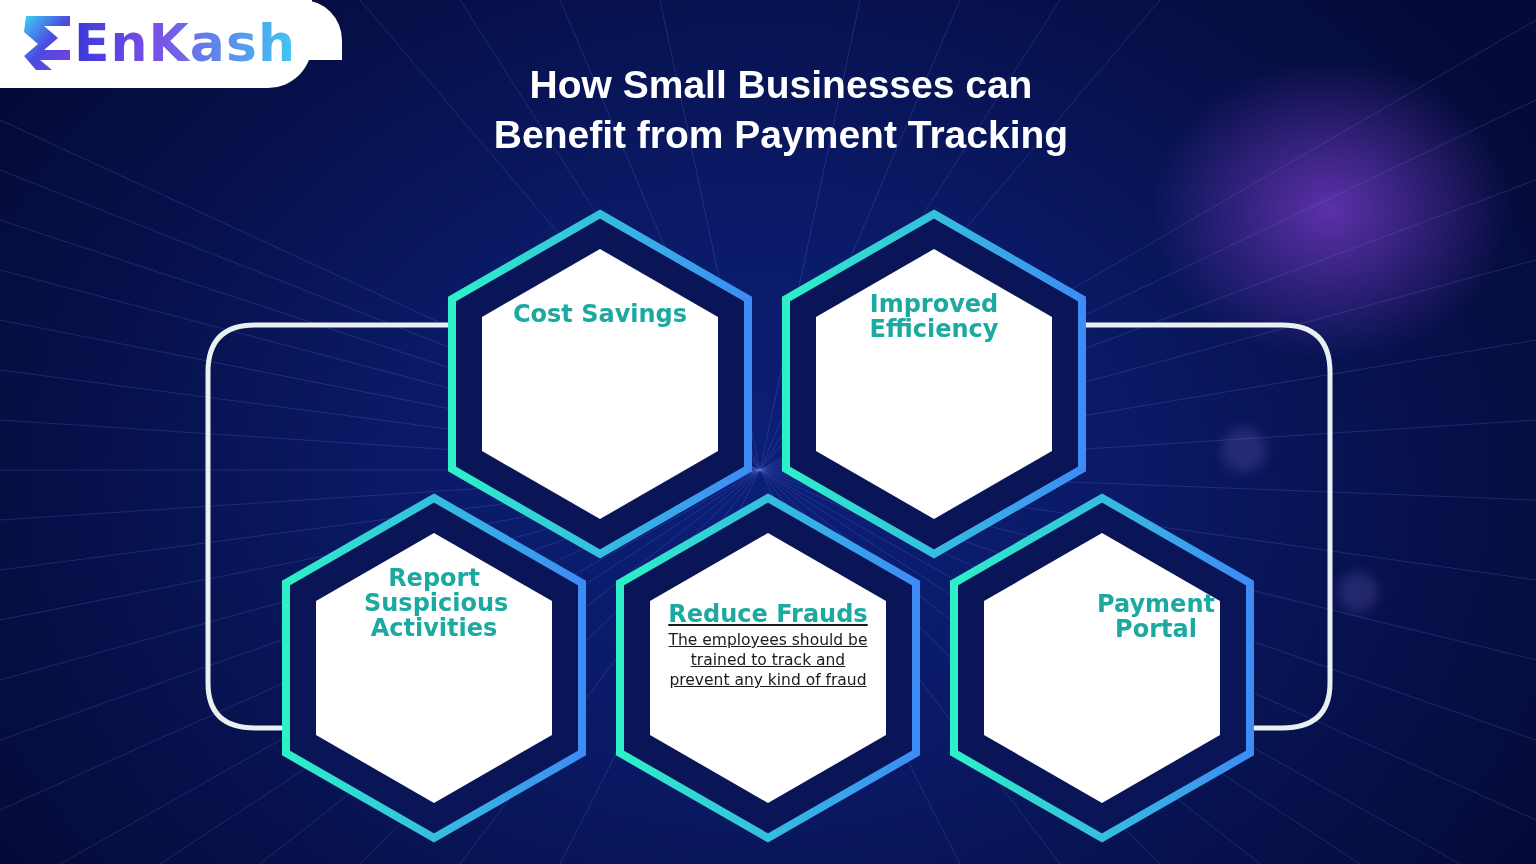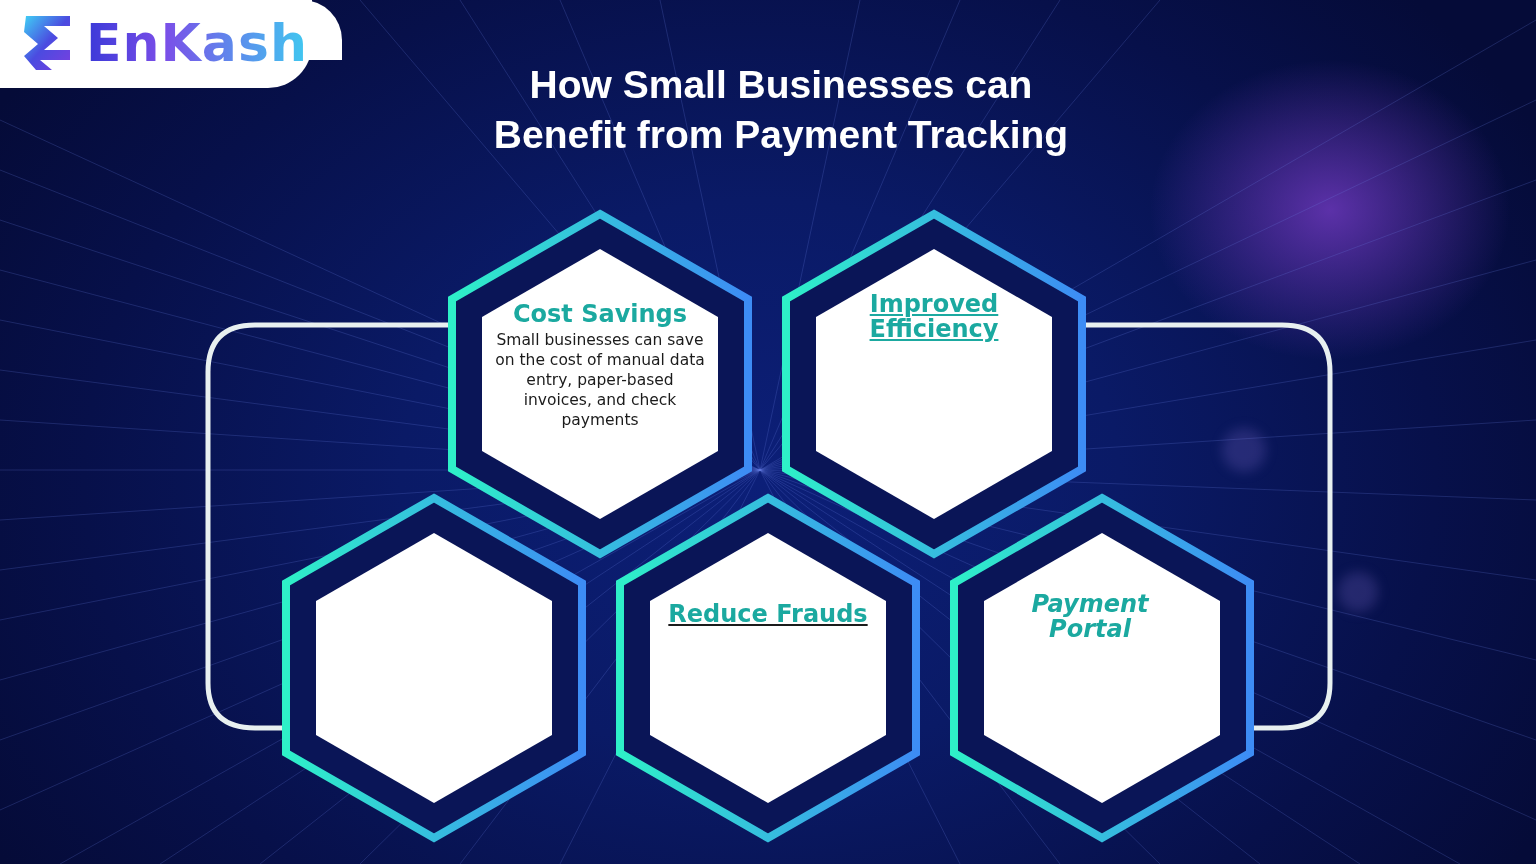--- a/index.html
+++ b/index.html
@@ -24,21 +24,21 @@
     content: ""; position: absolute; right: -30px; top: 0; width: 60px; height: 60px;
     background: #fff; border-top-right-radius: 40px;
   }
   .logo {
     position: absolute; left: 22px; top: 6px; height: 74px; display: flex; align-items: center;
     z-index: 2;
   }
   .logo-mark { width: 52px; height: 62px; }
   .logo-text {
     font-family: "DejaVu Sans", sans-serif; font-weight: bold; font-size: 52px;
-    letter-spacing: 1px; margin-left: 12px;
+    letter-spacing: 1px; margin-left: 0;
     background: linear-gradient(90deg, #3a3ad8 0%, #7b4ee8 35%, #3fc9f0 100%);
     -webkit-background-clip: text; background-clip: text; color: transparent;
   }
   .title {
     position: absolute; left: 0; width: 1562px; top: 60px; text-align: center;
     color: #ffffff; font-family: "Liberation Sans", sans-serif; font-weight: bold;
     font-size: 39px; line-height: 50px;
   }
   .title div { display: block; }
   svg.frame { position: absolute; left: 0; top: 0; }
@@ -163,29 +163,30 @@
   </g>
 
   <g>
     <polygon points="1102,498 1250,583 1250,753 1102,838 954,753 954,583" fill="#0a1557" stroke="url(#hexg)" stroke-width="8"></polygon>
     <polygon points="1102,533 1220,601 1220,735 1102,803 984,735 984,601" fill="#ffffff"></polygon>
   </g>
 </svg>
 
 <div class="hex-text" style="left:495px;top:302px;width:210px;">
   <div class="hex-title">Cost Savings</div>
-  <div class="hex-body">Small businesses can save on the cost of manual data entry, paper-based invoices, and check payments</div>
 </div>
 
 <div class="hex-text" style="left:836px;top:292px;width:196px;">
-  <div class="hex-title" style="padding:0 30px;text-decoration:underline;">Improved Efficiency</div>
+  <div class="hex-title" style="padding:0 30px;">Improved Efficiency</div>
 </div>
 
 <div class="hex-text" style="left:336px;top:566px;width:196px;">
+  <div class="hex-title" style="padding:0 28px;">Report Suspicious Activities</div>
 </div>
 
 <div class="hex-text" style="left:663px;top:602px;width:210px;text-decoration:underline;">
   <div class="hex-title">Reduce Frauds</div>
+  <div class="hex-body">The employees should be trained to track and prevent any kind of fraud</div>
 </div>
 
-<div class="hex-text" style="left:990px;top:592px;width:200px;font-style:italic;">
+<div class="hex-text" style="left:1056px;top:592px;width:200px;">
   <div class="hex-title">Payment Portal</div>
 </div>
 
 </body></html>

